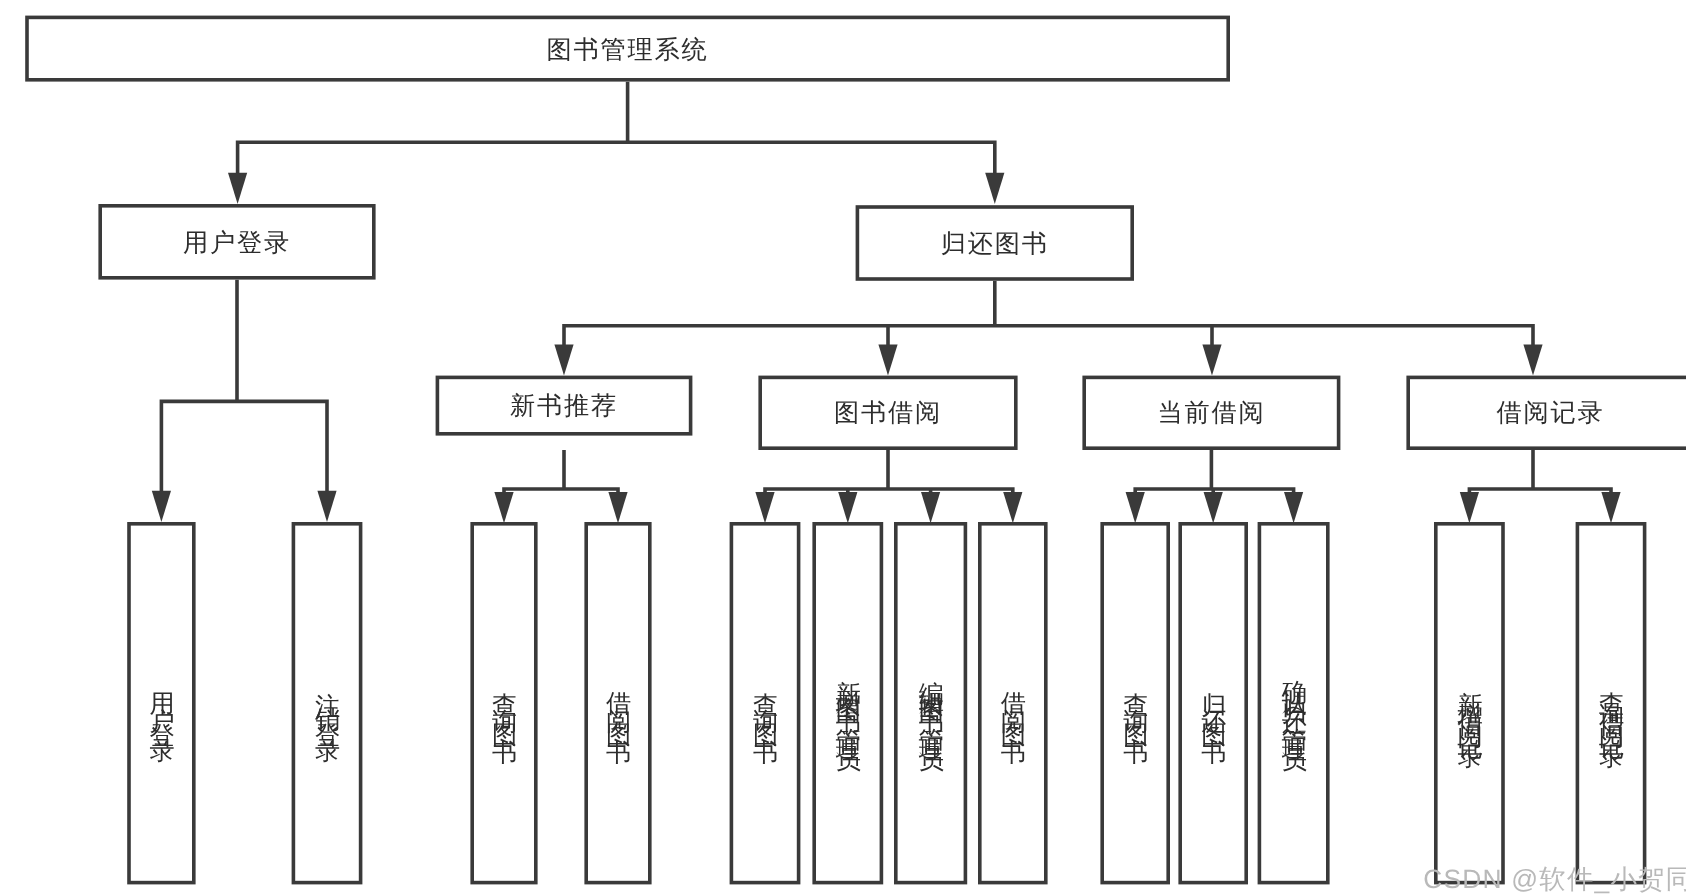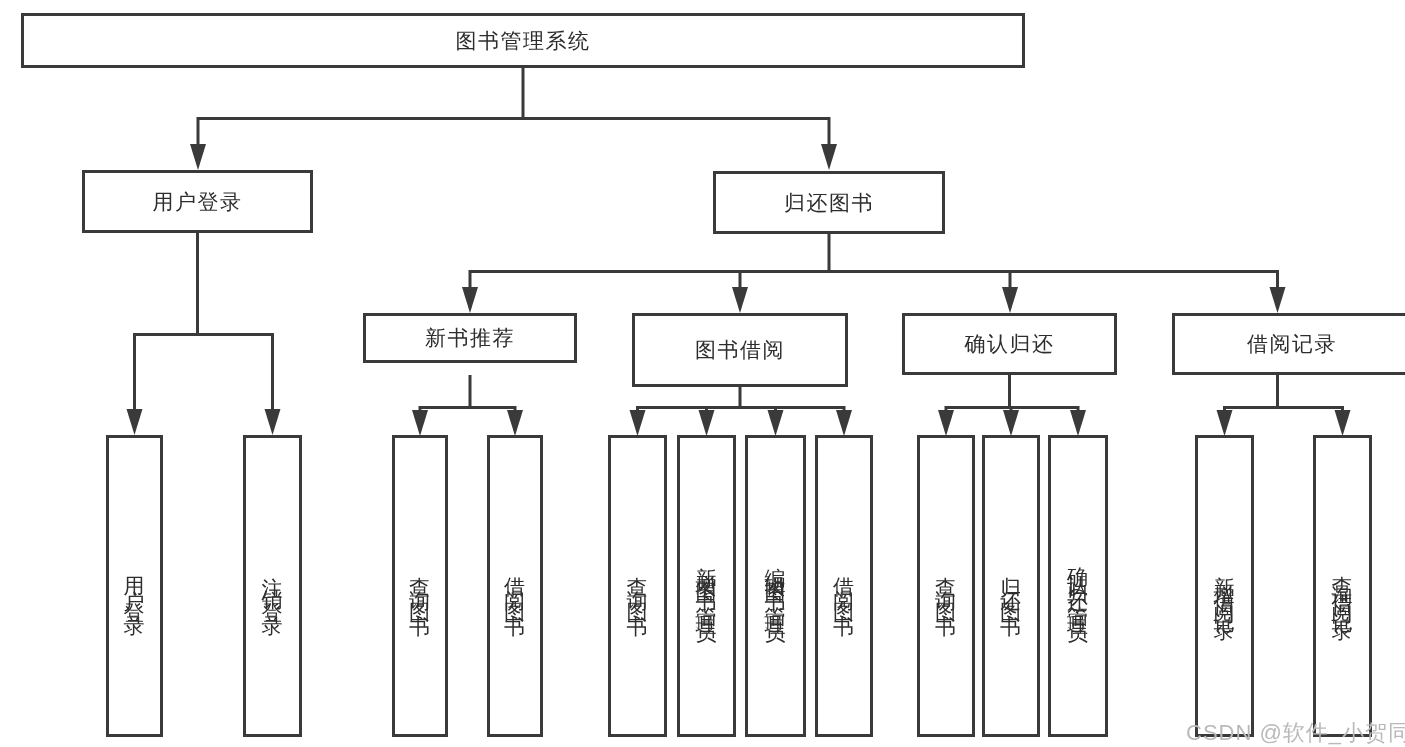--- a/index.html
+++ b/index.html
@@ -105,25 +105,25 @@
   <div class="node h" style="left:82px;top:170px;width:231px;height:63px;">
     <span>用户登录</span>
   </div>
   <div class="node h" style="left:713px;top:171px;width:232px;height:63px;">
     <span>归还图书</span>
   </div>
 
   <div class="node h" style="left:363px;top:313px;width:214px;height:50px;">
     <span>新书推荐</span>
   </div>
-  <div class="node h" style="left:632px;top:313px;width:216px;height:74px;">
+  <div class="node h" style="left:632px;top:313px;width:216px;height:62px;">
     <span>图书借阅</span>
   </div>
   <div class="node h" style="left:902px;top:313px;width:215px;height:62px;">
-    <span>确认归还</span>
+    <span>当前借阅</span>
   </div>
   <div class="node h" style="left:1172px;top:313px;width:240px;height:62px;">
     <span>借阅记录</span>
   </div>
 
   <div class="node v" style="left:106px;top:435px;width:57px;height:302px;">
     <span>用户登录</span>
   </div>
   <div class="node v" style="left:243px;top:435px;width:59px;height:302px;">
     <span>注销登录</span>

